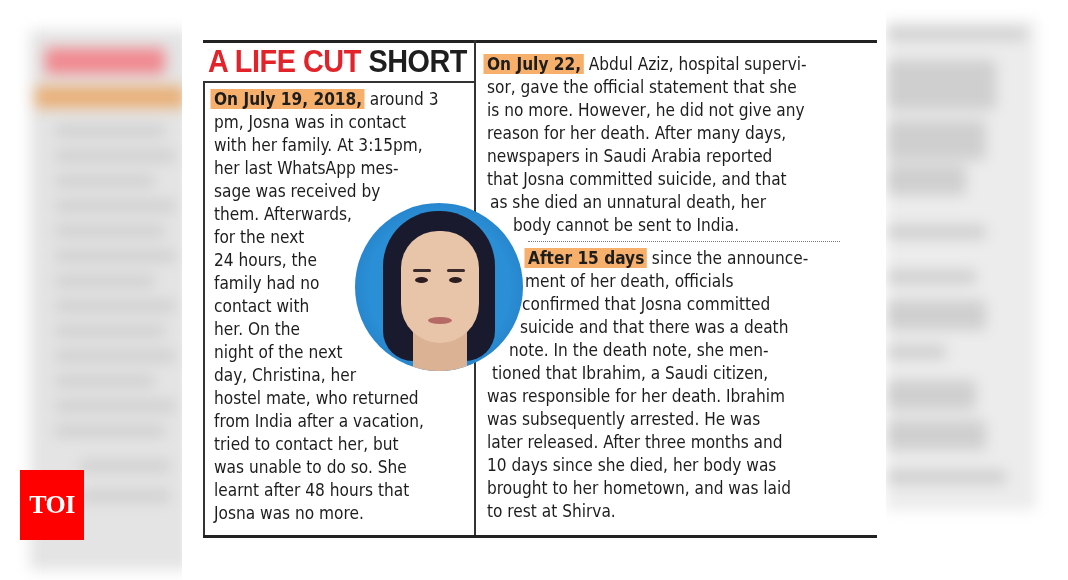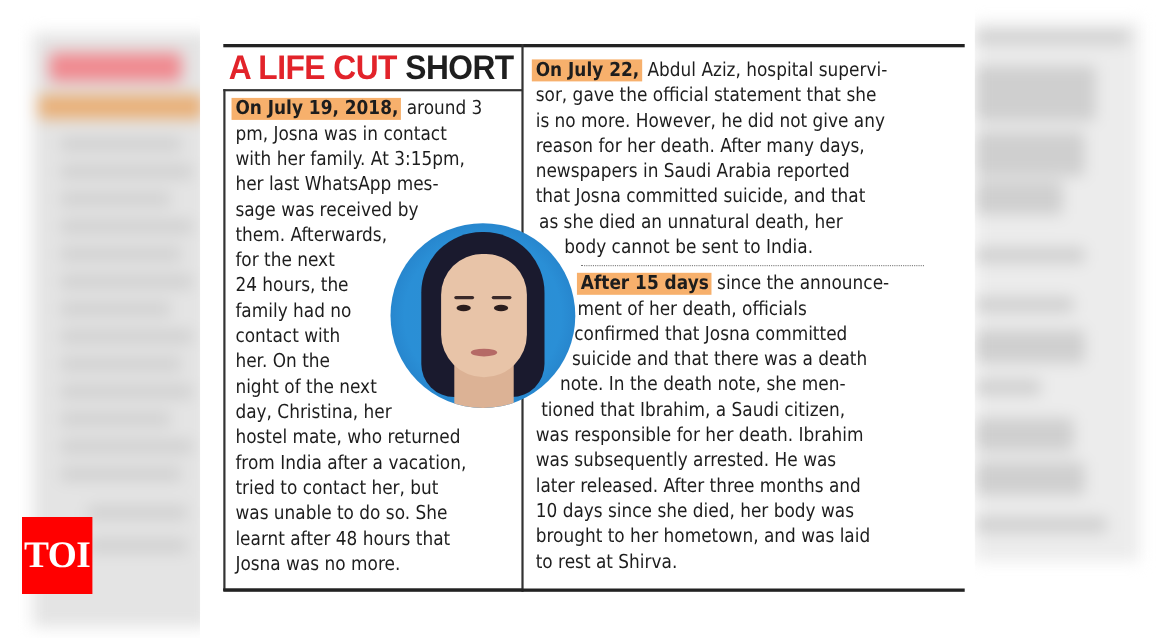--- a/index.html
+++ b/index.html
@@ -35,21 +35,21 @@
     .photo { position: absolute; left: 173px; top: 203px; width: 168px; height: 168px; border-radius: 50%; background: radial-gradient(circle at 50% 50%, #2d8fd1 0%, #2a8fd6 60%, #1f6fb8 100%); overflow: hidden; }
     .photo .hair { position: absolute; left: 28px; top: 8px; width: 112px; height: 150px; border-radius: 55px 55px 30px 30px; background: #1a1a2e; }
     .photo .face { position: absolute; left: 46px; top: 28px; width: 78px; height: 112px; border-radius: 38px 38px 40px 40px; background: #e8c4a8; }
     .photo .neck { position: absolute; left: 58px; top: 128px; width: 54px; height: 50px; background: #dcb295; }
     .photo .brow { position: absolute; height: 3px; width: 18px; background: #3a2a2a; border-radius: 2px; }
     .photo .eye { position: absolute; height: 6px; width: 13px; background: #2b1d1d; border-radius: 50%; }
     .photo .lips { position: absolute; left: 73px; top: 114px; width: 24px; height: 7px; background: #b56a66; border-radius: 50%; }
 
     
     .toi { position: absolute; left: 20px; top: 470px; width: 64px; height: 70px; background: #ff0000; display: flex; align-items: center; justify-content: center; }
-    .toi span { font-family: "Liberation Serif", serif; font-weight: bold; color: #fff; font-size: 34px; letter-spacing: -0.5px; }
+    .toi span { font-family: "Liberation Serif", serif; font-weight: bold; color: #fff; font-size: 26px; letter-spacing: -0.5px; }
   </style>
 </head>
 <body>
 
 <div class="blur-side blur-left">
   <div class="blur-inner">
     <div class="blur-bg"></div>
     <div class="blur-block" style="left:45px;top:48px;width:120px;height:26px;background:#f08a90;"></div>
     <div class="blur-block" style="left:35px;top:86px;width:150px;height:22px;background:#e9b078;"></div>
     <div class="blur-block" style="left:55px;top:125px;width:110px;height:12px;"></div>

